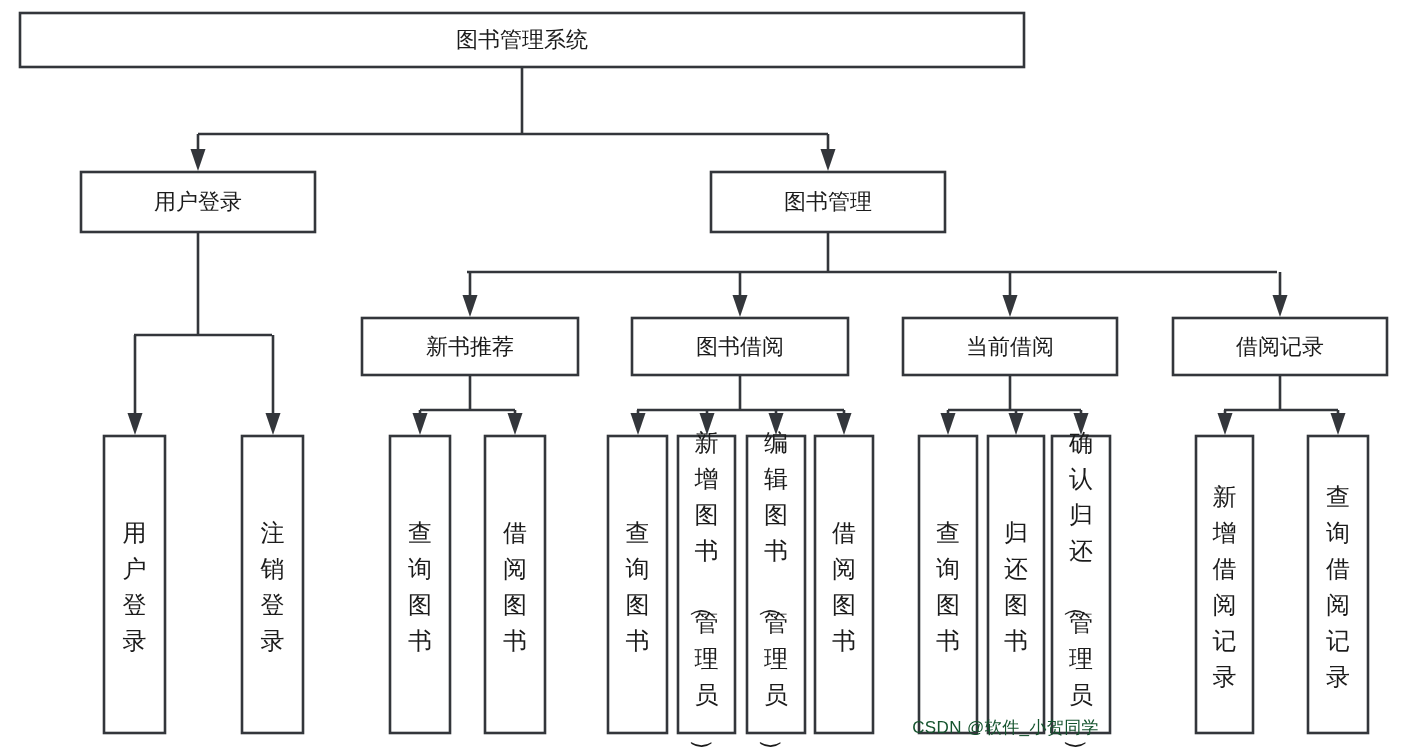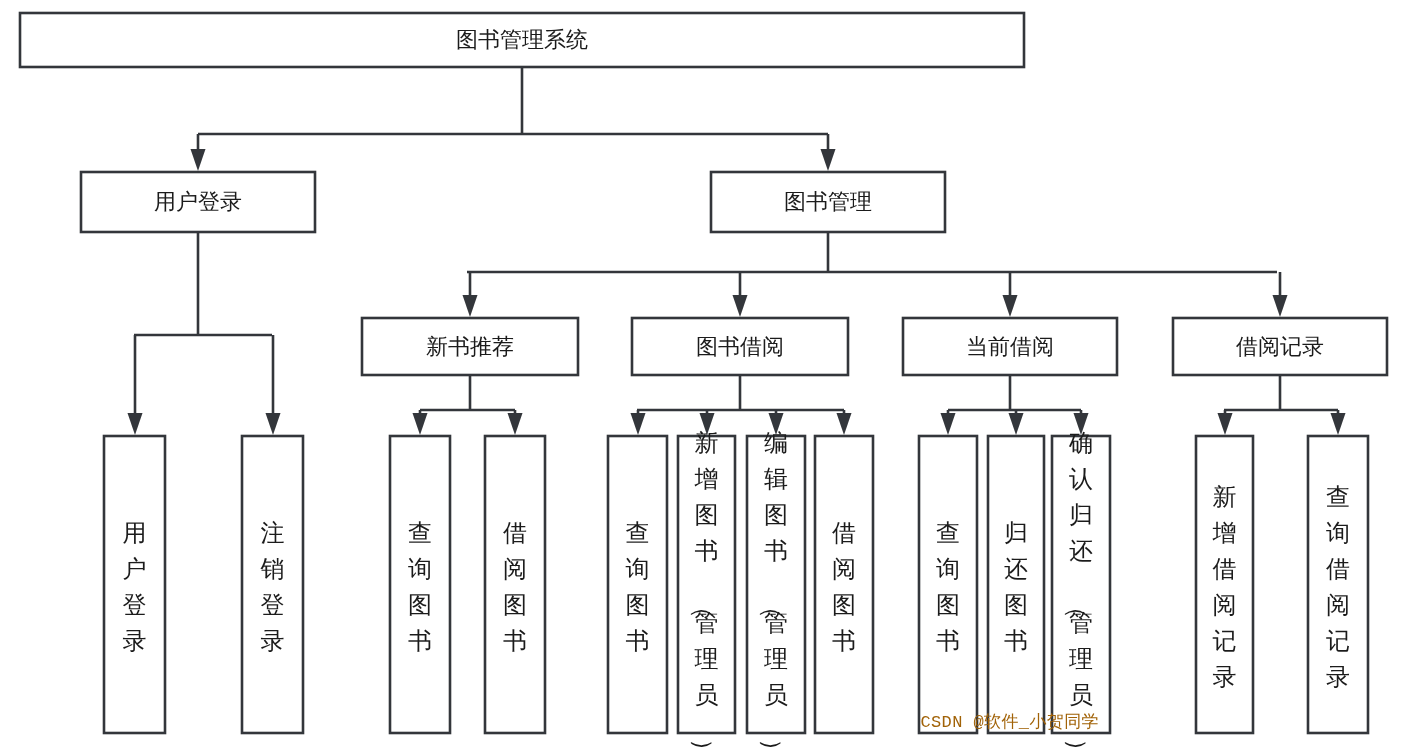--- a/index.html
+++ b/index.html
@@ -49,24 +49,24 @@
   }
   .node-label-v {
     font-family: "DejaVu Sans", "Liberation Sans", sans-serif;
     font-size: 24px;
     fill: #1b1b1b;
     text-anchor: middle;
   }
   .watermark {
     position: absolute;
     right: 12px;
-    bottom: 14px;
-    font-family: Liberation Mono, monospace;
+    bottom: 8px;
+    font-family: Liberation Sans, sans-serif;
     font-size: 17px;
-    color: #a16207;
+    color: #14532d;
     white-space: nowrap;
     letter-spacing: 0.4px;
   }
 </style>
 </head>
 <body>
 
 <div id="diagram-root">
   <svg class="diagram-canvas" id="diagram-svg" viewBox="0 0 1405 747" xmlns="http://www.w3.org/2000/svg">
       <g>

